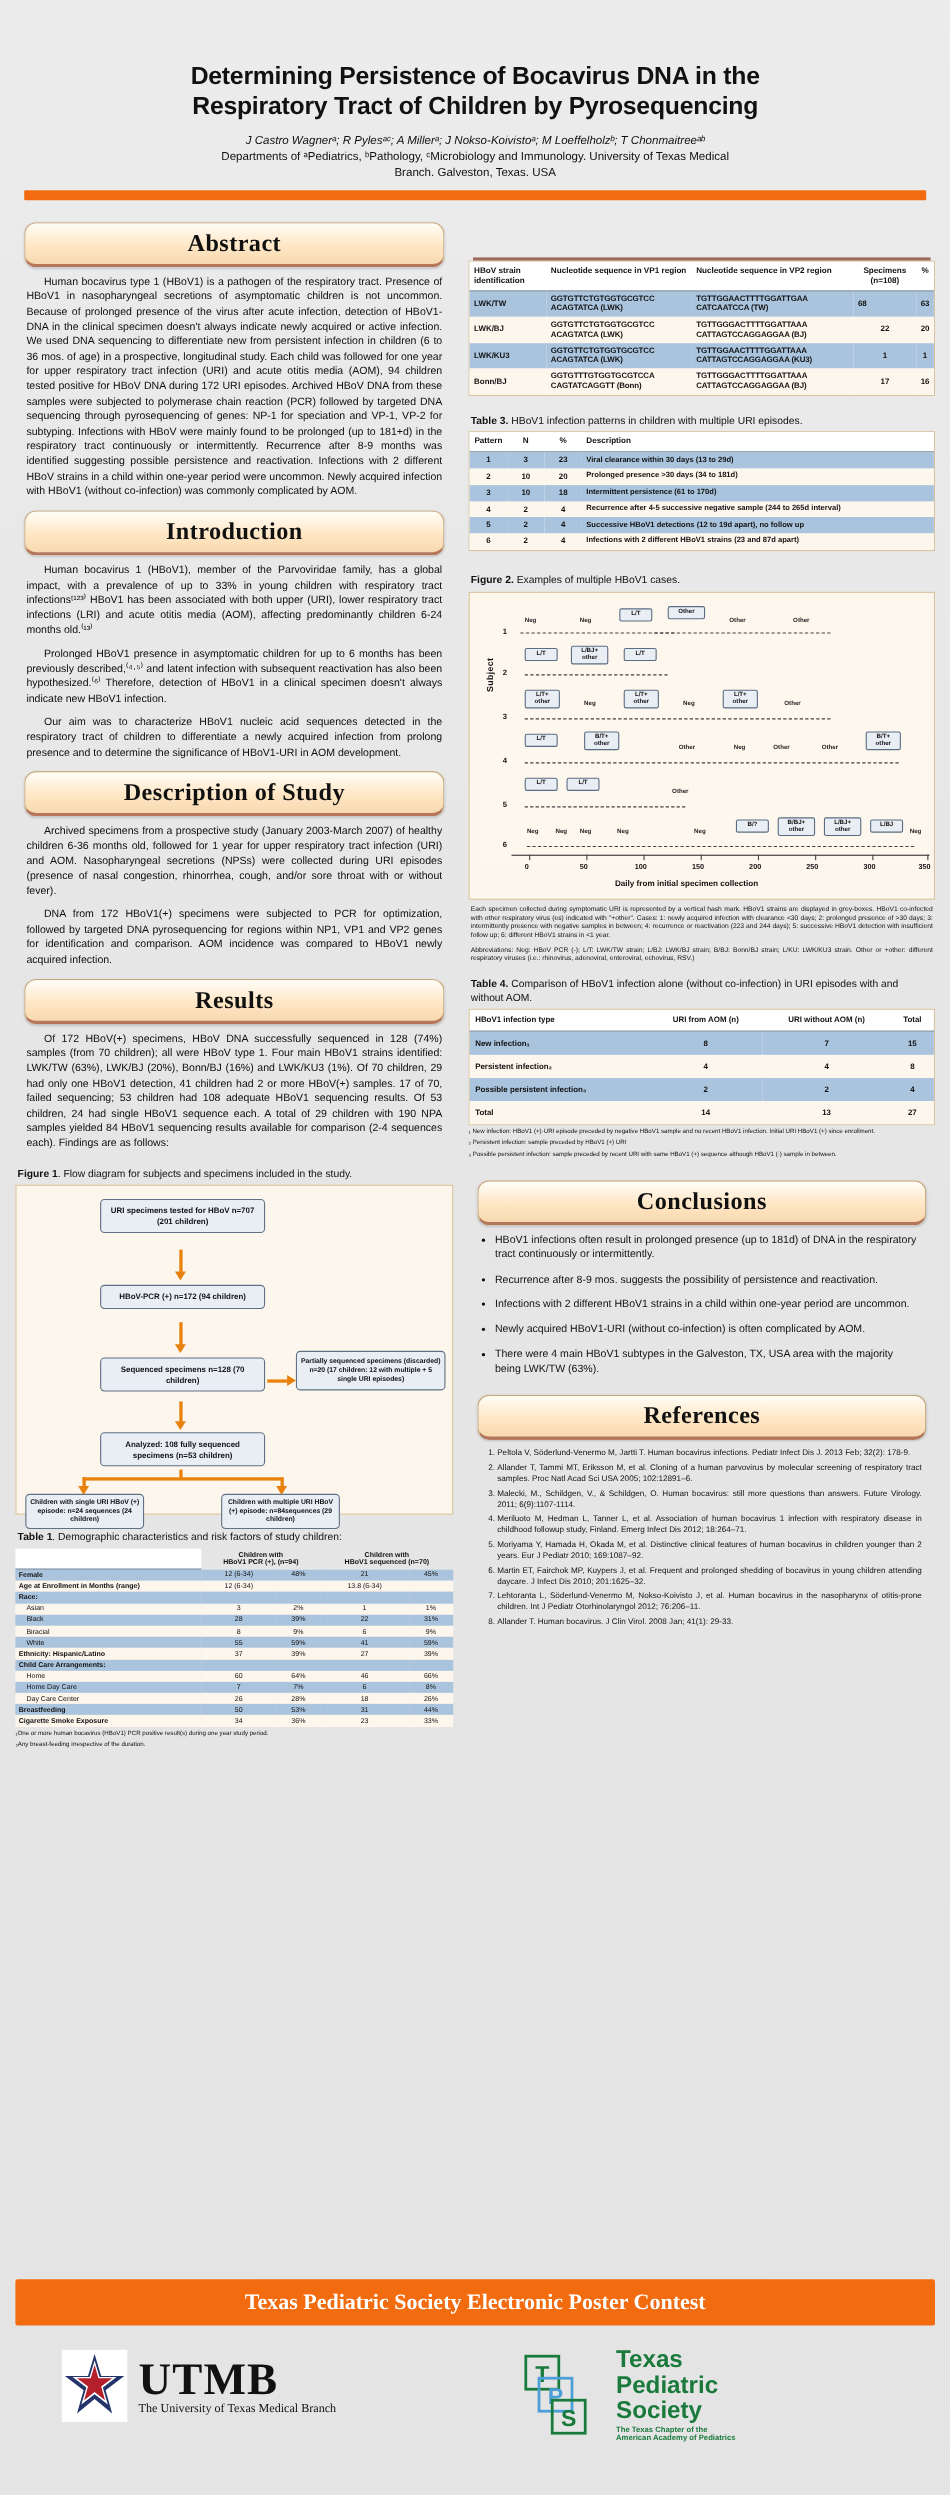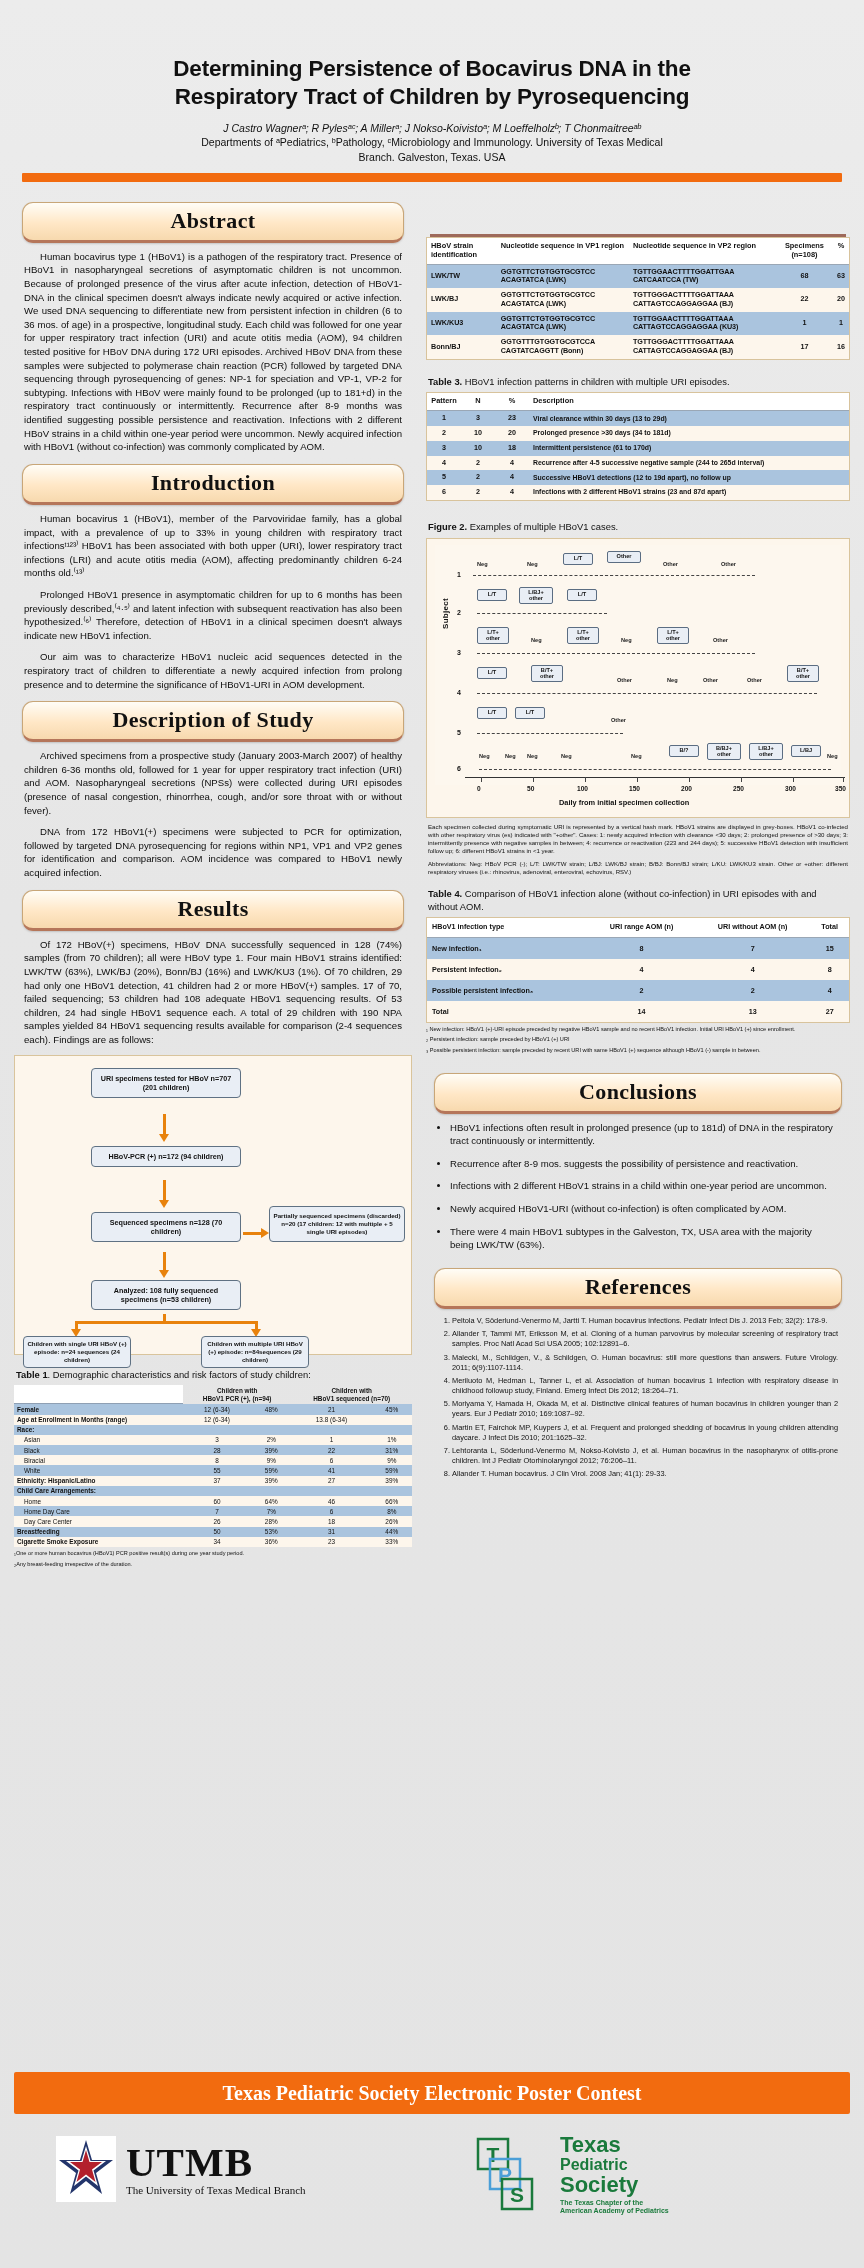--- a/index.html
+++ b/index.html
@@ -172,21 +172,21 @@
   .utmb-star { width:60px; height:66px; }
   .utmb-txt { line-height:1; }
   .utmb-txt .big { font-family:"Liberation Serif", serif; font-size:41px; font-weight:bold;
      letter-spacing:1px; color:#111; }
   .utmb-txt .small { font-family:"Liberation Serif", serif; font-size:11px; color:#111;
      margin-top:2px; }
   .tps { position:absolute; left:476px; top:4px; display:flex; align-items:center; gap:10px; }
   .tps-badge { width:74px; height:78px; }
   .tps-txt { line-height:1.04; }
   .tps-txt .l1 { font-size:22px; font-weight:bold; color:#1a7a3c; font-family:"Liberation Sans",sans-serif;}
-  .tps-txt .l2 { font-size:16px; font-weight:bold; color:#1a7a3c; }
+  .tps-txt .l2 { font-size:22px; font-weight:bold; color:#1a7a3c; }
   .tps-txt .l3 { font-size:22px; font-weight:bold; color:#1a7a3c; }
   .tps-txt .l4 { font-size:7px; color:#1a7a3c; margin-top:3px; font-weight:bold;}
 </style>
 </head>
 <body>
 
 <div class="poster">
 
   <div class="hdr">
     <h1>
@@ -227,20 +227,23 @@
         <p>DNA from 172 HBoV1(+) specimens were subjected to PCR for optimization, followed by targeted DNA pyrosequencing for regions within NP1, VP1 and VP2 genes for identification and comparison. AOM incidence was compared to HBoV1 newly acquired infection.</p>
       </div>
 
       <div class="plaque">
         <span>Results</span>
       </div>
       <div class="bodytext">
         <p>Of 172 HBoV(+) specimens, HBoV DNA successfully sequenced in 128 (74%) samples (from 70 children); all were HBoV type 1. Four main HBoV1 strains identified: LWK/TW (63%), LWK/BJ (20%), Bonn/BJ (16%) and LWK/KU3 (1%). Of 70 children, 29 had only one HBoV1 detection, 41 children had 2 or more HBoV(+) samples. 17 of 70, failed sequencing; 53 children had 108 adequate HBoV1 sequencing results. Of 53 children, 24 had single HBoV1 sequence each. A total of 29 children with 190 NPA samples yielded 84 HBoV1 sequencing results available for comparison (2-4 sequences each). Findings are as follows:</p>
       </div>
 
+      <div class="cap" style="padding-top:6px">
+        <b>Figure 1</b><span>. Flow diagram for subjects and specimens included in the study.</span>
+      </div>
       <div class="flowbox">
         <div class="fbox" style="left:76px; top:12px; width:150px;">URI specimens tested
 for HBoV n=707
 (201 children)</div>
         <div class="arrowstem" style="left:148px; top:58px; height:22px;"></div>
         <div class="arrowv" style="left:144px; top:78px;"></div>
         <div class="fbox" style="left:76px; top:90px; width:150px;">HBoV-PCR (+) n=172
 (94 children)</div>
         <div class="arrowstem" style="left:148px; top:124px; height:22px;"></div>
         <div class="arrowv" style="left:144px; top:144px;"></div>
@@ -406,21 +409,21 @@
                 <th>Nucleotide sequence in VP2 region</th>
                 <th style="text-align: center;">Specimens (n=108)</th>
                 <th style="text-align: center;">%</th>
               </tr>
             </thead>
           <tbody>
               <tr class="alt">
                 <td>LWK/TW</td>
                 <td class="seq">GGTGTTCTGTGGTGCGTCC ACAGTATCA (LWK)</td>
                 <td class="seq">TGTTGGAACTTTTGGATTGAA CATCAATCCA (TW)</td>
-                <td style="text-align: center;">68</td>
+                <td style="">68</td>
                 <td style="text-align: center;">63</td>
               </tr>
               <tr class="plain">
                 <td>LWK/BJ</td>
                 <td class="seq">GGTGTTCTGTGGTGCGTCC ACAGTATCA (LWK)</td>
                 <td class="seq">TGTTGGGACTTTTGGATTAAA CATTAGTCCAGGAGGAA (BJ)</td>
                 <td style="text-align: center;">22</td>
                 <td style="text-align: center;">20</td>
               </tr>
               <tr class="alt">
@@ -582,21 +585,21 @@
       <div class="fignote">Abbreviations: Neg: HBoV PCR (-); L/T: LWK/TW strain; L/BJ: LWK/BJ strain; B/BJ: Bonn/BJ strain; L/KU: LWK/KU3 strain. Other or +other: different respiratory viruses (i.e.: rhinovirus, adenoviral, enteroviral, echovirus, RSV.)</div>
 
       <div class="cap" style="padding-top:12px">
         <b>Table 4.</b><span> Comparison of HBoV1 infection alone (without co-infection) in URI episodes with and without AOM.</span>
       </div>
       <div class="tblwrap">
         <table class="t4">
           <thead>
               <tr>
                 <th class="l">HBoV1 infection type</th>
-                <th>URI range AOM (n)</th>
+                <th>URI from AOM (n)</th>
                 <th>URI without AOM (n)</th>
                 <th>Total</th>
               </tr>
             </thead>
           <tbody>
               <tr class="alt">
                 <td class="l">New infection₁</td>
                 <td>8</td>
                 <td>7</td>
                 <td>15</td>

